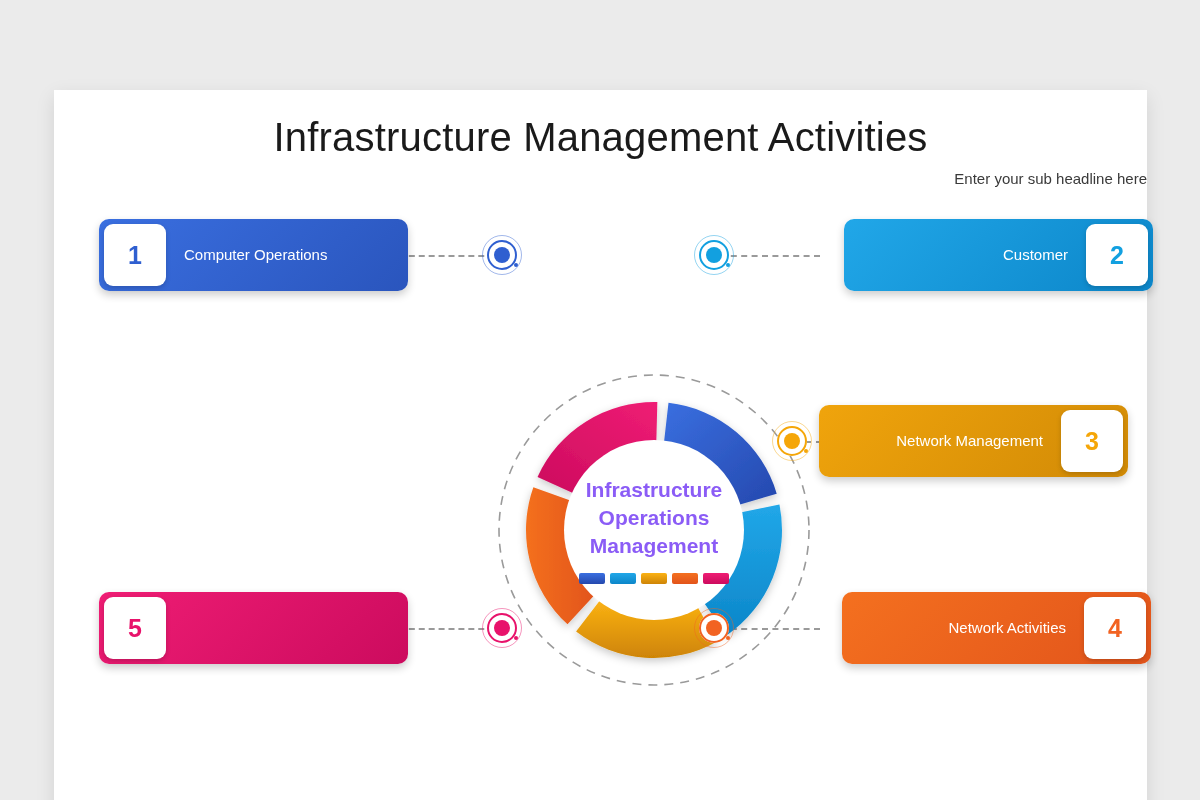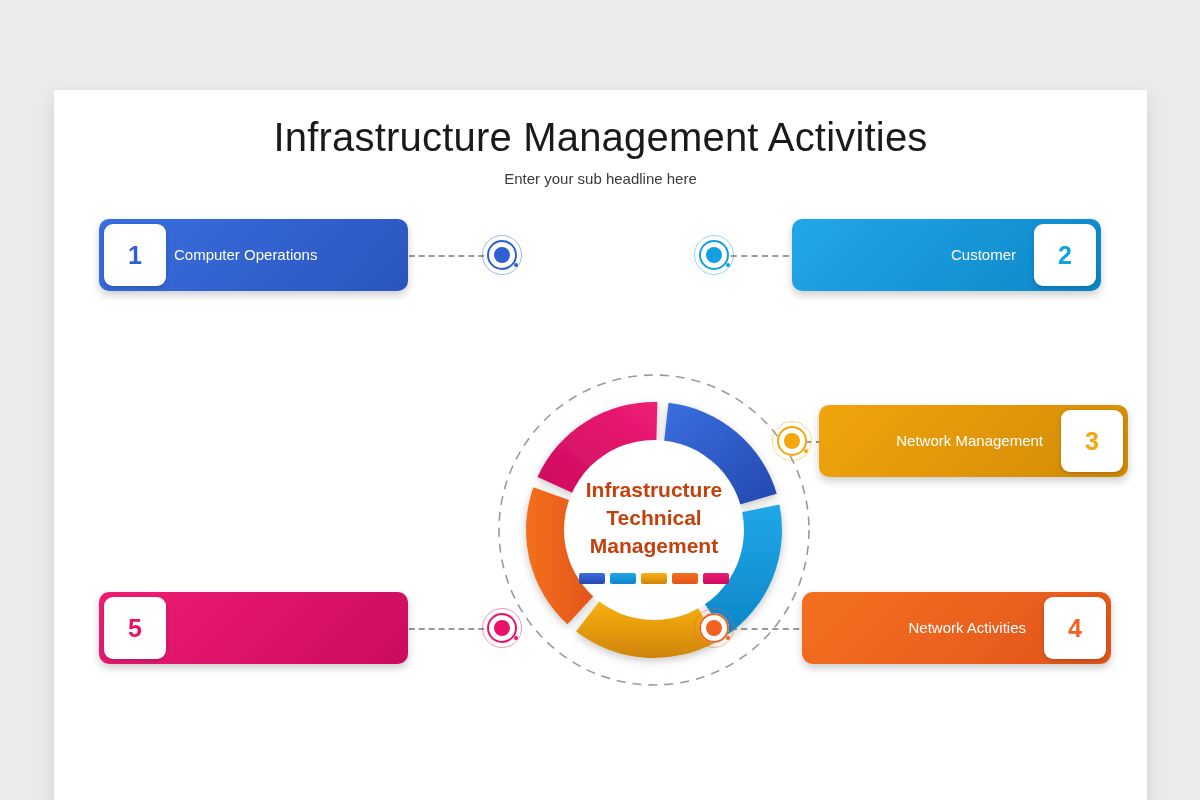--- a/index.html
+++ b/index.html
@@ -23,21 +23,21 @@
     position:absolute;left:0;top:25px;width:100%;
     text-align:center;
     font-size:40px;
     font-weight:400;
     color:#1a1a1a;
     letter-spacing:0.2px;
     line-height:1.1;
   }
   .subtitle{
     position:absolute;left:0;top:80px;width:100%;
-    text-align:center;
+    text-align:right;
     font-size:15px;
     color:#3a3a3a;
   }
 
   
   .card{
     position:absolute;
     height:72px;
     width:290px;
     border-radius:10px;
@@ -56,21 +56,21 @@
     width:62px;height:62px;
     background:#ffffff;
     border-radius:9px;
     display:flex;align-items:center;justify-content:center;
     font-size:25px;
     font-weight:600;
     box-shadow:0 2px 5px rgba(0,0,0,0.18);
     flex:none;
   }
   .card.left{padding-left:5px;padding-right:14px;}
-  .card.left .label{padding-left:8px;text-align:left;}
+  .card.left .label{padding-left:18px;text-align:left;}
   .card.right{padding-right:5px;padding-left:14px;}
   .card.right .label{padding-right:18px;text-align:right;}
 
   
   .connector{
     position:absolute;
     border-top:2px dashed #9a9a9a;
     height:0;
   }
 
@@ -117,21 +117,21 @@
 
   .center-text{
     position:absolute;
     left:0;top:0;width:328px;height:328px;
     display:flex;flex-direction:column;align-items:center;justify-content:center;
     pointer-events:none;
   }
   .center-text .ct-line{
     font-size:21px;
     font-weight:700;
-    color:#c2410c;
+    color:#8b5cf6;
     line-height:1.32;
     text-align:center;
   }
   .swatches{
     margin-top:13px;
     display:flex;
     gap:5px;
   }
   .swatch{
     width:26px;height:11px;border-radius:2px;
@@ -189,21 +189,21 @@
             <path d="M 227.0302156932438 275.40552908030713 A 128 128 0 0 1 86.07853708688376 265.5492275572781 L 110.42899424723258 233.8150939456287 A 88 88 0 0 0 207.3332732891051 240.59130124271115 Z" fill="url(#gAmber)"></path>
             <path d="M 77.52445342519549 258.37149911169587 A 128 128 0 0 1 43.34188914020115 121.27272201807737 L 81.04754878388829 134.62499638742818 A 88 88 0 0 0 104.5480617298219 228.88040563929093 Z" fill="url(#gOrange)"></path>
             <path d="M 47.52495732780247 110.91926494000141 A 128 128 0 0 1 167.35064938340776 36.04386240312867 L 166.30357145109284 76.03015540215097 A 88 88 0 0 0 83.92340816286419 127.50699464625097 Z" fill="url(#gPink)"></path>
           </g>
 
         <circle cx="164" cy="164" r="90" fill="#ffffff"></circle>
       </svg>
 
       <div class="center-text">
         <div class="ct-line">Infrastructure</div>
-        <div class="ct-line">Technical</div>
+        <div class="ct-line">Operations</div>
         <div class="ct-line">Management</div>
         <div class="swatches">
           <div class="swatch" style="background:linear-gradient(180deg,#3a6fe0,#2548ae);"></div>
           <div class="swatch" style="background:linear-gradient(180deg,#21a7e8,#0c86c9);"></div>
           <div class="swatch" style="background:linear-gradient(180deg,#fbb214,#ce8406);"></div>
           <div class="swatch" style="background:linear-gradient(180deg,#f4701f,#e2541b);"></div>
           <div class="swatch" style="background:linear-gradient(180deg,#ef1d74,#cc0b5e);"></div>
         </div>
       </div>
     </div>
@@ -239,35 +239,35 @@
       <span class="tick"></span>
     </div>
 
     <div class="card left" style="left:45px;top:129px;background:linear-gradient(135deg,#3a6fe0 0%,#2a55bd 100%);">
       <div class="numbox" style="color:#2f5fd0;">
         <span>1</span>
       </div>
       <div class="label">Computer Operations</div>
     </div>
 
-    <div class="card right" style="left:738px;top:129px;background:linear-gradient(135deg,#21a7e8 0%,#0c86c9 100%);">
+    <div class="card right" style="left:790px;top:129px;background:linear-gradient(135deg,#21a7e8 0%,#0c86c9 100%);">
       <div class="label">Customer</div>
       <div class="numbox" style="color:#12a0e0;">
         <span>2</span>
       </div>
     </div>
 
     <div class="card right" style="left:765px;top:315px;background:linear-gradient(135deg,#f0a40c 0%,#d18a06 100%);">
       <div class="label">Network Management</div>
       <div class="numbox" style="color:#f5a608;">
         <span>3</span>
       </div>
     </div>
 
-    <div class="card right" style="left:748px;top:502px;background:linear-gradient(135deg,#f4701f 0%,#e2541b 100%);border-radius:11px;">
+    <div class="card right" style="left:788px;top:502px;background:linear-gradient(135deg,#f4701f 0%,#e2541b 100%);">
       <div class="label">Network Activities</div>
       <div class="numbox" style="color:#f26322;">
         <span>4</span>
       </div>
     </div>
 
     <div class="card left" style="left:45px;top:502px;background:linear-gradient(135deg,#ef1d74 0%,#cc0b5e 100%);">
       <div class="numbox" style="color:#e8126b;">
         <span>5</span>
       </div>

